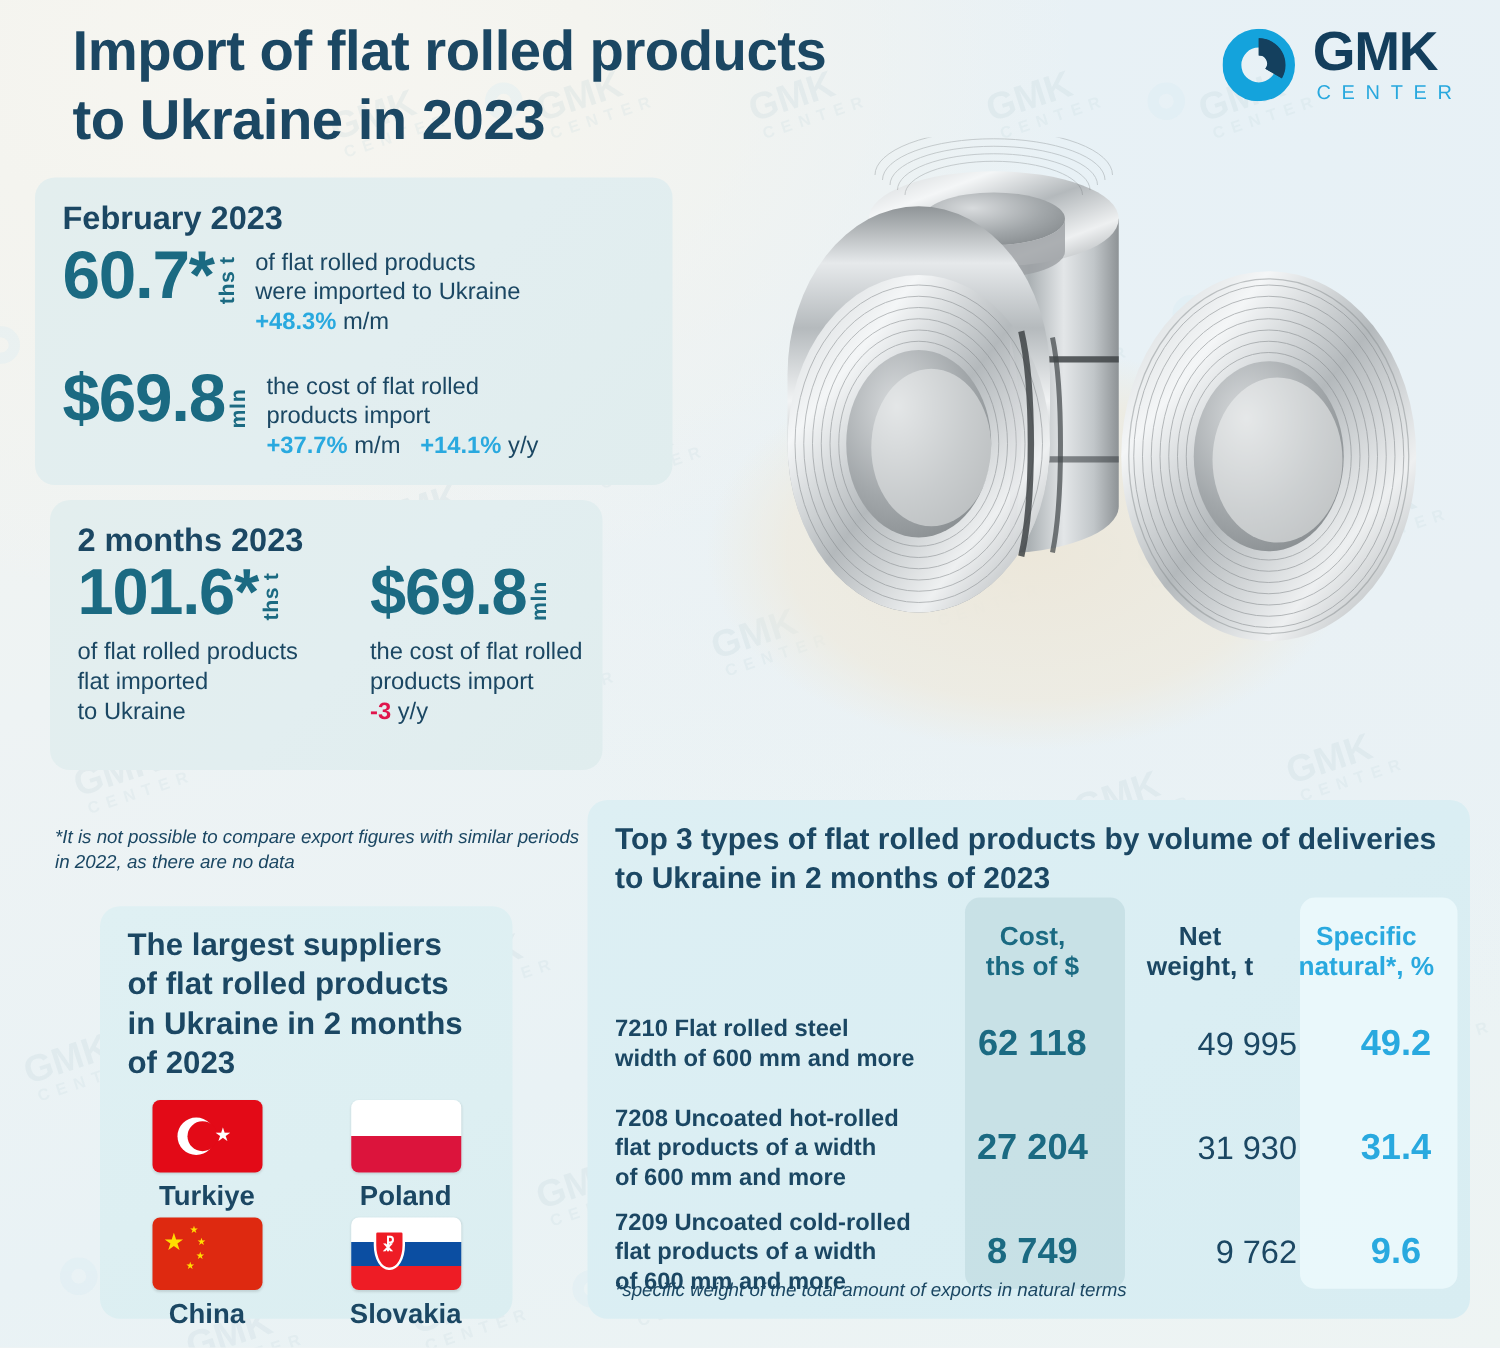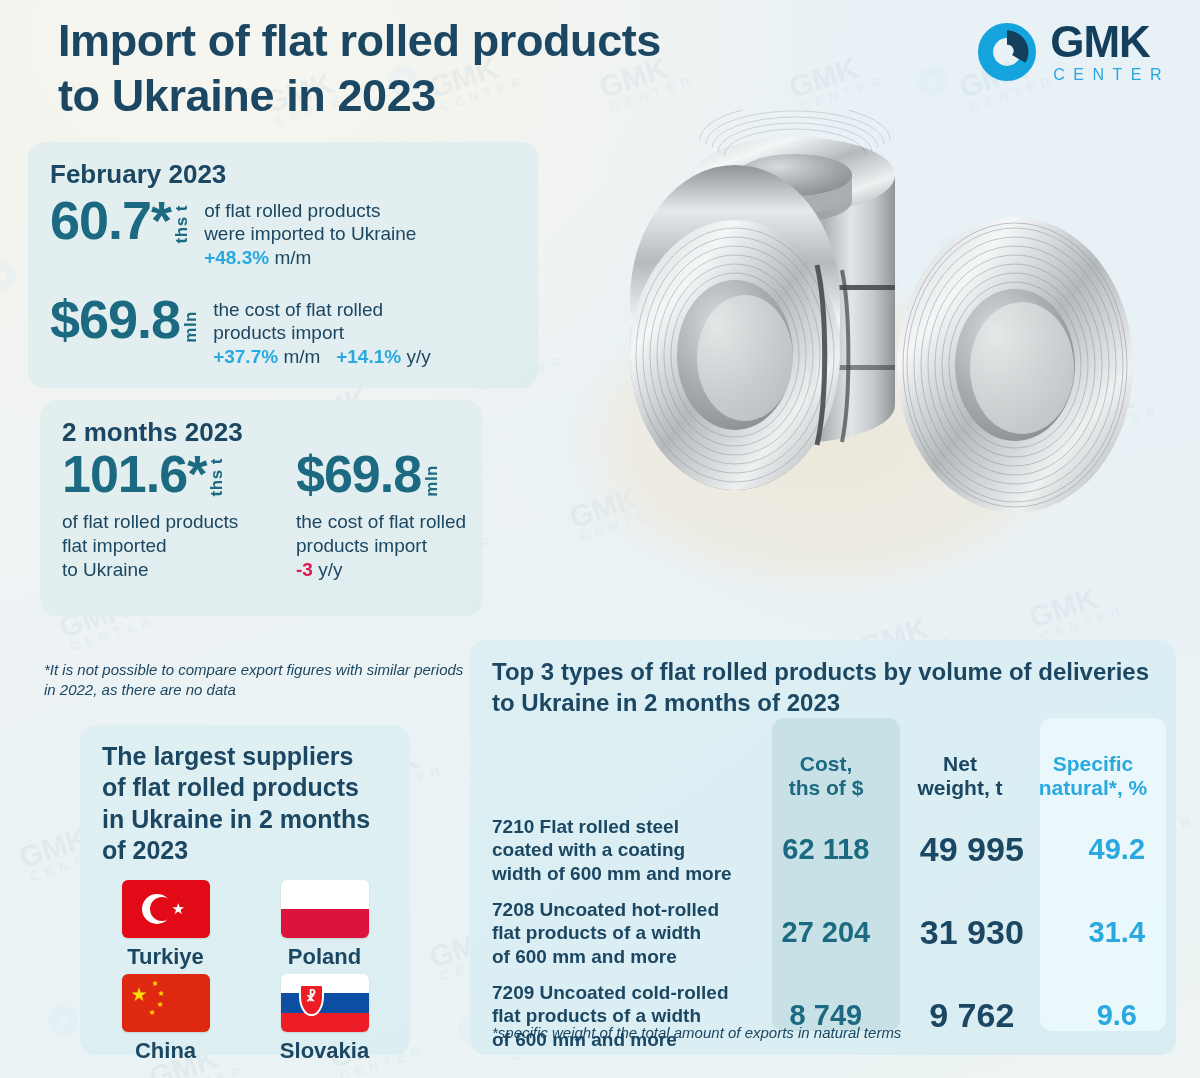--- a/index.html
+++ b/index.html
@@ -209,41 +209,41 @@
     font-size: 24px; font-weight: 700; color: #1b4763;
     line-height: 1.28; margin: 17px 0 0 22px;
   }
 
   .col-band {
     position: absolute; border-radius: 12px;
   }
   #band-cost     { left: 302px; top: 78px;  width: 128px; height: 313px; background: rgba(177,208,216,.45); }
   #band-specific { left: 570px; top: 78px;  width: 126px; height: 313px; background: rgba(238,250,253,.80); }
 
-  #tbl { position: relative; margin-top: 26px; }
+  #tbl { position: relative; margin-top: 12px; }
   .trow { display: flex; align-items: center; position: relative; }
   .c-name { width: 292px; padding-left: 22px; }
   .c-cost, .c-net, .c-spec { width: 128px; text-align: center; }
   .c-net  { width: 140px; }
   .c-spec { width: 126px; }
 
   .hdr .c-cost, .hdr .c-net, .hdr .c-spec {
     font-size: 21px; font-weight: 700; line-height: 1.18;
   }
   .hdr .c-cost { color: #1b6a82; }
   .hdr .c-net  { color: #1b4763; }
   .hdr .c-spec { color: #29a9df; }
   .hdr { height: 64px; align-items: center; }
 
   .drow { height: 83px; gap: 20px; }
   .drow .c-name {
     font-size: 19px; font-weight: 700; color: #1b4763; line-height: 1.24;
   }
   .drow .c-cost { font-size: 29px; font-weight: 700; color: #1b6a82; }
-  .drow .c-net  { font-size: 34px; font-weight: 700; color: #1b4763; }
+  .drow .c-net  { font-size: 26px; font-weight: 400; color: #1b4763; text-align: right; }
   .drow .c-spec { font-size: 29px; font-weight: 700; color: #29a9df; }
 
   #note-table {
     position: absolute; left: 22px; bottom: 14px;
     font-size: 15px; font-style: italic; color: #1b4763;
   }
 
   
   #coils { position: absolute; left: 470px; top: 110px; width: 700px; height: 520px; }
 </style>
@@ -683,21 +683,20 @@
       </div>
       <div class="c-spec">
         <div>Specific</div>
         <div>natural*, %</div>
       </div>
     </div>
 
     <div class="trow drow">
       <div class="c-name">
         <div>7210 Flat rolled steel</div>
-        <div>coated with a coating</div>
         <div>width of 600 mm and more</div>
       </div>
       <div class="c-cost">62 118</div>
       <div class="c-net">49 995</div>
       <div class="c-spec">49.2</div>
     </div>
 
     <div class="trow drow">
       <div class="c-name">
         <div>7208 Uncoated hot-rolled</div>

